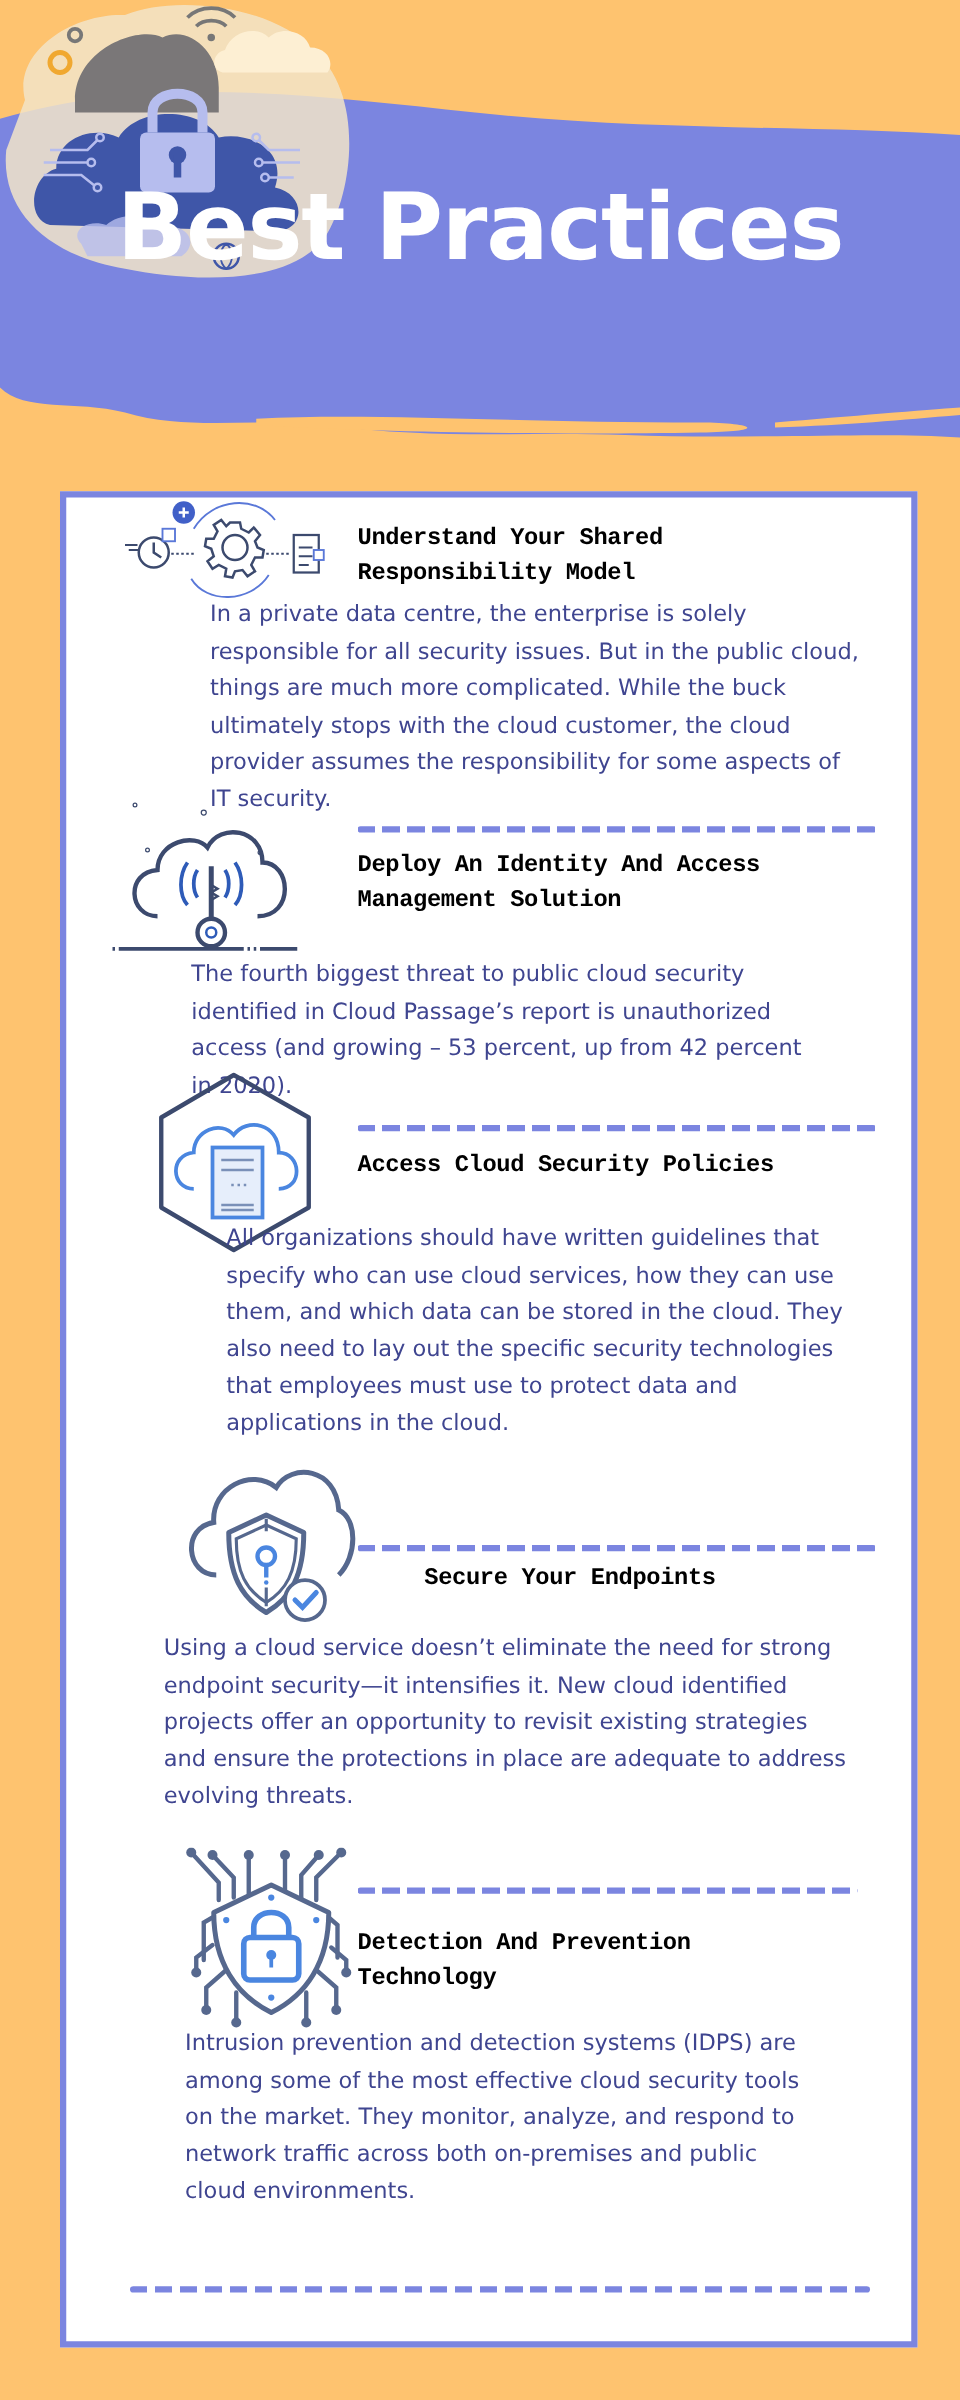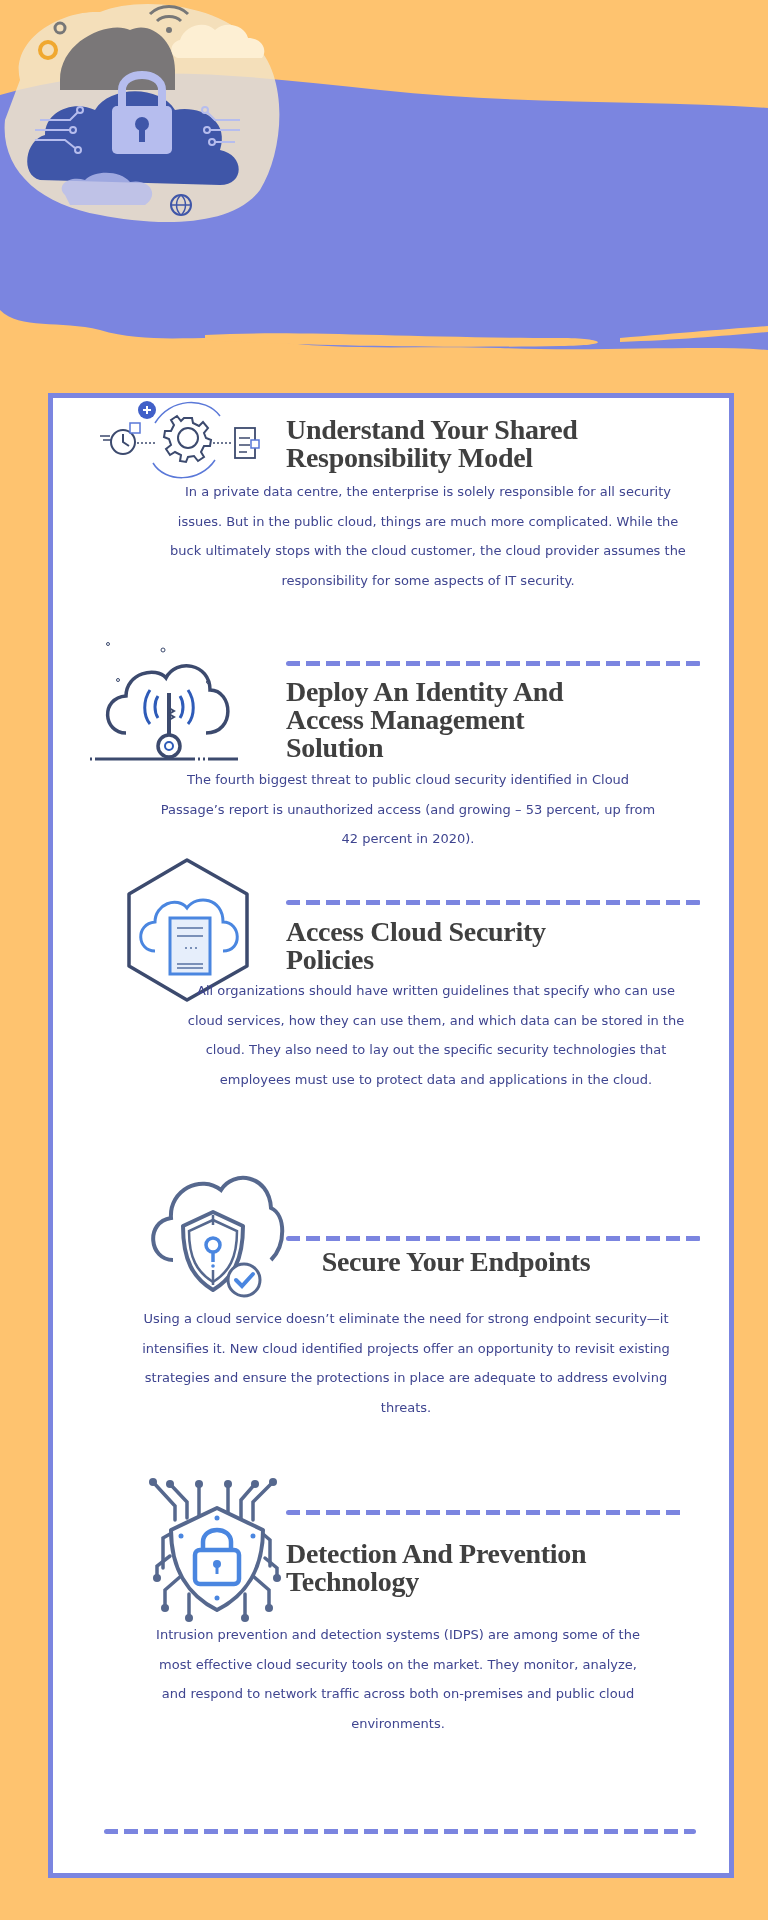--- a/index.html
+++ b/index.html
@@ -16,27 +16,27 @@
     text-align: center; color: #fff; font-weight: bold;
     font-size: 74px; line-height: 80px; letter-spacing: -1px;
     font-family: "DejaVu Sans", sans-serif;
   }
   .card {
     position: absolute; left: 48px; top: 393px; width: 686px; height: 1485px;
     background: #fff; border: 5px solid #7B85E0;
   }
   .section { position: absolute; left: 0; width: 100%; }
   .heading {
-    position: absolute; color: #404040; font-weight: bold;
-    font-size: 28px; line-height: 28px; letter-spacing: -0.3px;
-    font-family: Liberation Serif, serif;
+    position: absolute; color: #000000; font-weight: bold;
+    font-size: 19px; line-height: 28px; letter-spacing: -0.3px;
+    font-family: Liberation Mono, monospace;
   }
   .body-text {
-    position: absolute; color: #3F4590; text-align: center;
-    font-size: 13px; line-height: 29.5px;
+    position: absolute; color: #3F4590; 
+    font-size: 18px; line-height: 29.5px;
     font-family: "DejaVu Sans", sans-serif;
   }
   .dash {
     position: absolute; height: 5px;
     background-image: repeating-linear-gradient(90deg, #7B85E0 0 14px, transparent 14px 20px);
     border-radius: 3px;
   }
   .icon { position: absolute; }
 </style>
 </head>
@@ -75,20 +75,21 @@
         <circle cx="205" cy="110" r="3"></circle>
       <path d="M240 130 L210 130"></path>
         <circle cx="207" cy="130" r="3"></circle>
       <path d="M235 142 L215 142"></path>
         <circle cx="212" cy="142" r="3"></circle>
     </g>
     <circle cx="181" cy="205" r="10" fill="none" stroke="#3F56A8" stroke-width="2"></circle>
     <path d="M171 205 L191 205 M181 195 C175 200 175 210 181 215 M181 195 C187 200 187 210 181 215" stroke="#3F56A8" stroke-width="1.5" fill="none"></path>
   </svg>
   <div class="title">
+    <div>Best Practices</div>
   </div>
 </div>
 
 <div class="card">
 
   <div class="section" style="top:0;">
     <svg class="icon" style="left:42px;top:0px" width="170" height="85" viewBox="0 0 170 85">
       <path d="M60 25 C75 0 110 -2 125 18" stroke="#5A78D8" stroke-width="1.5" fill="none"></path>
       <path d="M120 62 C105 85 70 85 58 65" stroke="#5A78D8" stroke-width="1.5" fill="none"></path>
       <circle cx="52" cy="12" r="9" fill="#4160C8"></circle>

